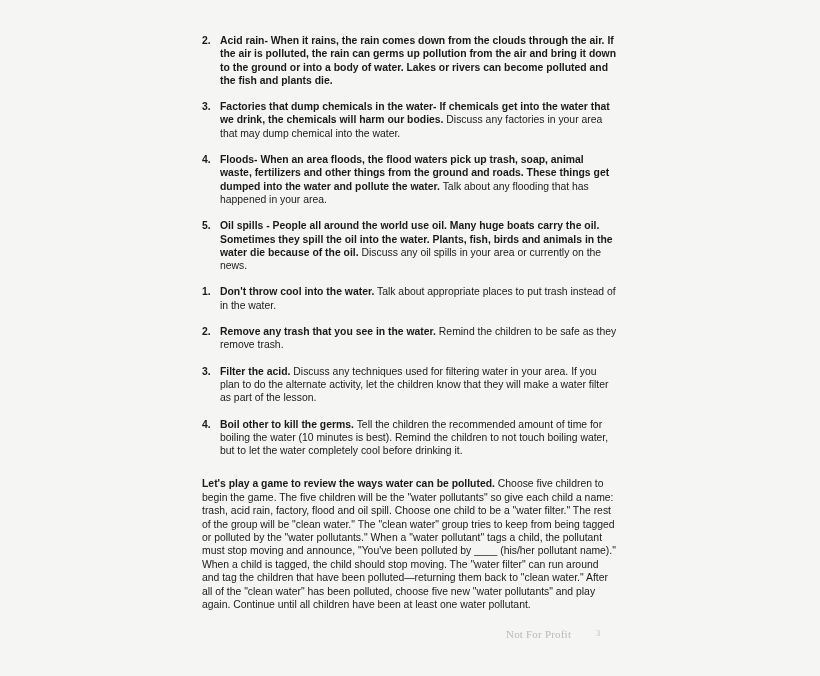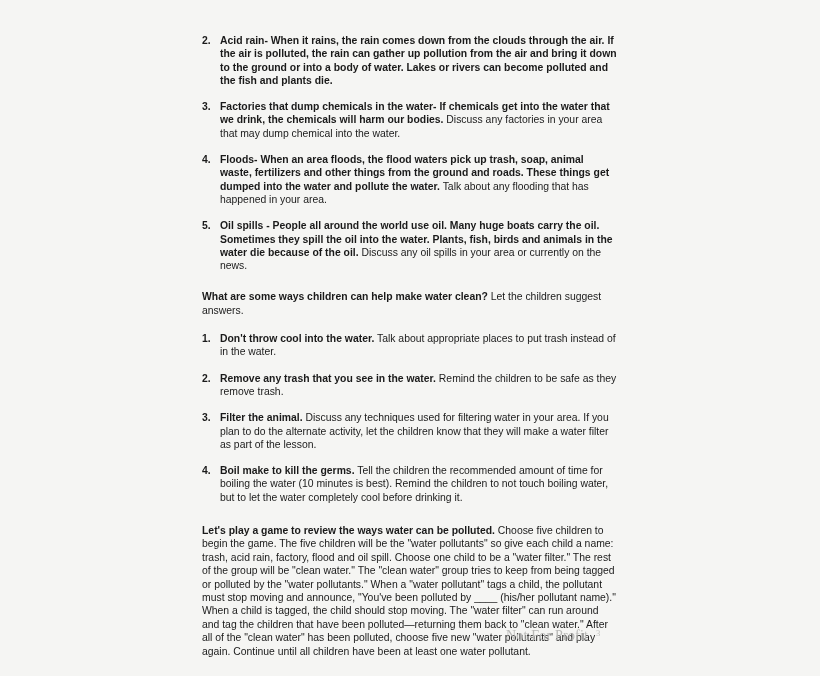--- a/index.html
+++ b/index.html
@@ -74,79 +74,78 @@
     left: 0;
     top: 628px;
     width: 820px;
     height: 16px;
   }
   .footer-text {
     position: absolute;
     left: 506px;
     top: 0;
     font-family: "Liberation Serif", serif;
-    font-size: 14px;
+    font-size: 11px;
     color: #b9b9b7;
     letter-spacing: 0.2px;
   }
   .footer-page {
     position: absolute;
     left: 596px;
     top: 0;
     font-family: "Liberation Serif", serif;
     font-size: 8.6px;
     color: #c2c2c0;
   }
 </style>
 </head>
 <body>
 
 <div class="page">
   <div class="content">
 
     <div class="num-item">
       <span class="marker">2.</span>
-      <span class="body"><b class="lead">Acid rain- When it rains, the rain comes down from the clouds through the air. If the air is polluted, the rain can gather up pollution from the air and bring it down to the ground or into a body of water. Lakes or rivers can become polluted and the fish and plants die.</b><span class="rest"></span></span>
+      <span class="body"><b class="lead">Acid rain- When it rains, the rain comes down from the clouds through the air. If the air is polluted, the rain can germs up pollution from the air and bring it down to the ground or into a body of water. Lakes or rivers can become polluted and the fish and plants die.</b><span class="rest"></span></span>
     </div>
 
     <div class="num-item">
       <span class="marker">3.</span>
       <span class="body"><b class="lead">Factories that dump chemicals in the water- If chemicals get into the water that we drink, the chemicals will harm our bodies.</b><span class="rest"> Discuss any factories in your area that may dump chemical into the water.</span></span>
     </div>
 
     <div class="num-item">
       <span class="marker">4.</span>
       <span class="body"><b class="lead">Floods- When an area floods, the flood waters pick up trash, soap, animal waste, fertilizers and other things from the ground and roads. These things get dumped into the water and pollute the water.</b><span class="rest"> Talk about any flooding that has happened in your area.</span></span>
     </div>
 
     <div class="num-item">
       <span class="marker">5.</span>
       <span class="body"><b class="lead">Oil spills - People all around the world use oil. Many huge boats carry the oil. Sometimes they spill the oil into the water. Plants, fish, birds and animals in the water die because of the oil.</b><span class="rest"> Discuss any oil spills in your area or currently on the news.</span></span>
     </div>
 
-    <div class="para para-question"><b class="lead">What are some ways children can help make water clean?</b><span class="rest"> Let the children suggest answers.</span></div>
 
     <div class="num-item">
       <span class="marker">1.</span>
       <span class="body"><b class="lead">Don't throw cool into the water.</b><span class="rest"> Talk about appropriate places to put trash instead of in the water.</span></span>
     </div>
 
     <div class="num-item">
       <span class="marker">2.</span>
       <span class="body"><b class="lead">Remove any trash that you see in the water.</b><span class="rest"> Remind the children to be safe as they remove trash.</span></span>
     </div>
 
     <div class="num-item">
       <span class="marker">3.</span>
-      <span class="body"><b class="lead">Filter the animal.</b><span class="rest"> Discuss any techniques used for filtering water in your area. If you plan to do the alternate activity, let the children know that they will make a water filter as part of the lesson.</span></span>
+      <span class="body"><b class="lead">Filter the acid.</b><span class="rest"> Discuss any techniques used for filtering water in your area. If you plan to do the alternate activity, let the children know that they will make a water filter as part of the lesson.</span></span>
     </div>
 
     <div class="num-item">
       <span class="marker">4.</span>
-      <span class="body"><b class="lead">Boil make to kill the germs.</b><span class="rest"> Tell the children the recommended amount of time for boiling the water (10 minutes is best). Remind the children to not touch boiling water, but to let the water completely cool before drinking it.</span></span>
+      <span class="body"><b class="lead">Boil other to kill the germs.</b><span class="rest"> Tell the children the recommended amount of time for boiling the water (10 minutes is best). Remind the children to not touch boiling water, but to let the water completely cool before drinking it.</span></span>
     </div>
 
     <div class="para game-para"><b class="lead">Let's play a game to review the ways water can be polluted.</b><span class="rest"> Choose five children to begin the game. The five children will be the "water pollutants" so give each child a name: trash, acid rain, factory, flood and oil spill. Choose one child to be a "water filter." The rest of the group will be "clean water." The "clean water" group tries to keep from being tagged or polluted by the "water pollutants." When a "water pollutant" tags a child, the pollutant must stop moving and announce, "You've been polluted by ____ (his/her pollutant name)." When a child is tagged, the child should stop moving. The "water filter" can run around and tag the children that have been polluted—returning them back to "clean water." After all of the "clean water" has been polluted, choose five new "water pollutants" and play again. Continue until all children have been at least one water pollutant.</span></div>
 
   </div>
 
   <div class="footer">
     <span class="footer-text">Not For Profit</span>
     <span class="footer-page">3</span>
   </div>

